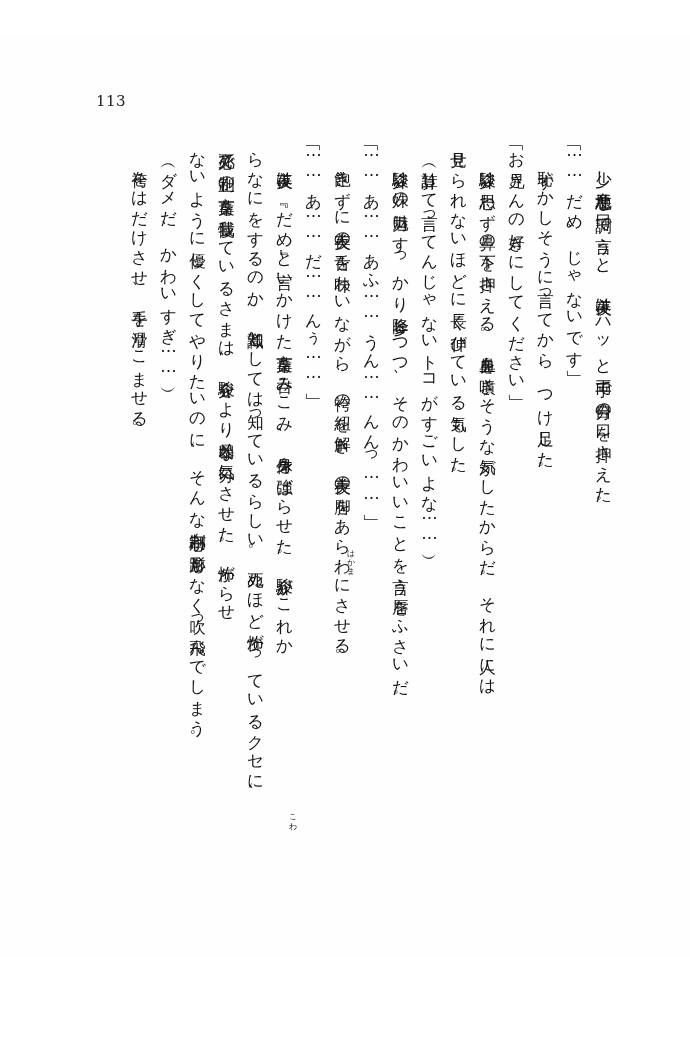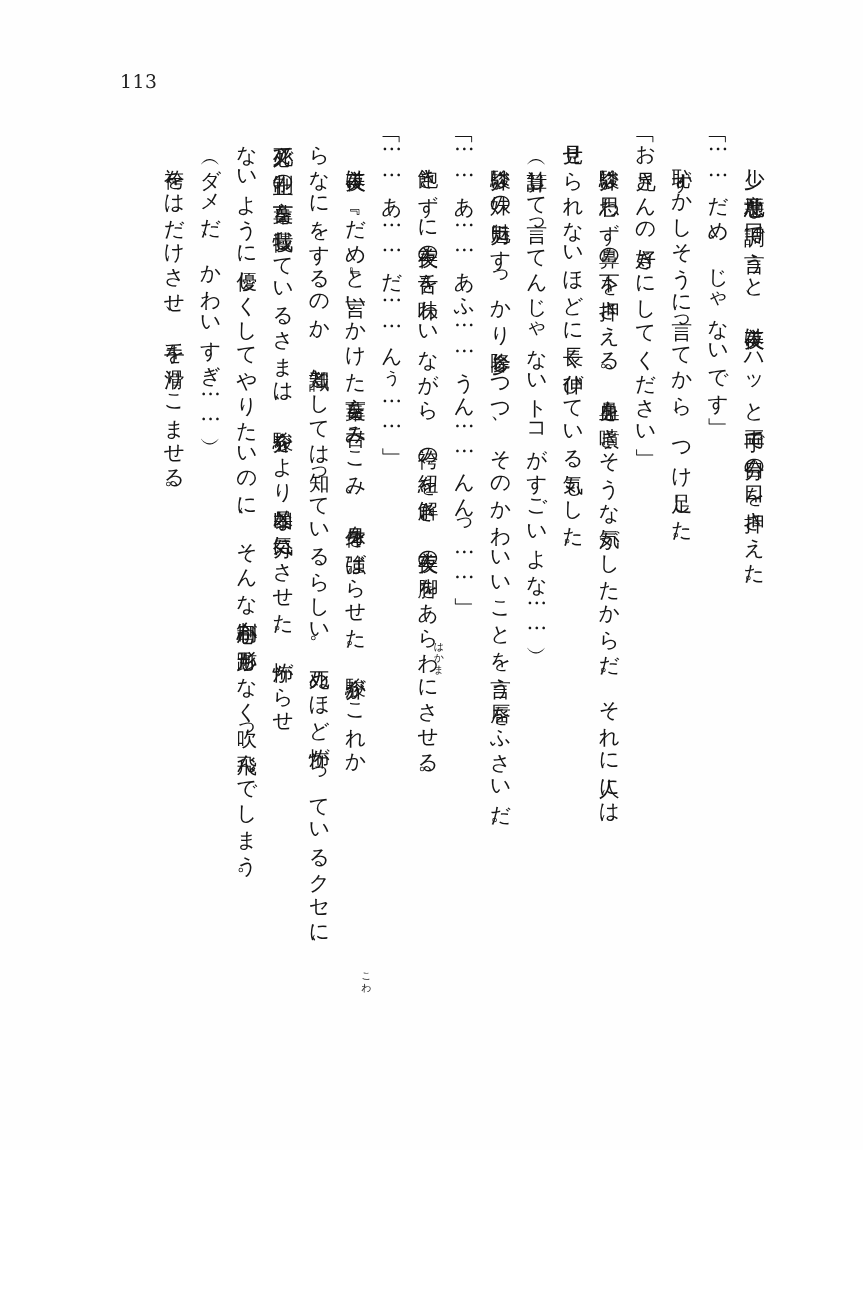--- a/index.html
+++ b/index.html
@@ -13,20 +13,21 @@
     overflow: hidden;
     font-family: "DejaVu Serif", "Liberation Serif", serif;
     color: #1a1a1a;
   }
   .page {
     position: relative;
     width: 690px;
     height: 920px;
     background: #fefefe;
     box-sizing: border-box;
+    margin-top: 36px;
   }
   .page-number {
     position: absolute;
     top: 56px;
     left: 96px;
     font-size: 15px;
     letter-spacing: 0.5px;
     color: #222;
     font-family: "DejaVu Serif", "Liberation Serif", serif;
   }

